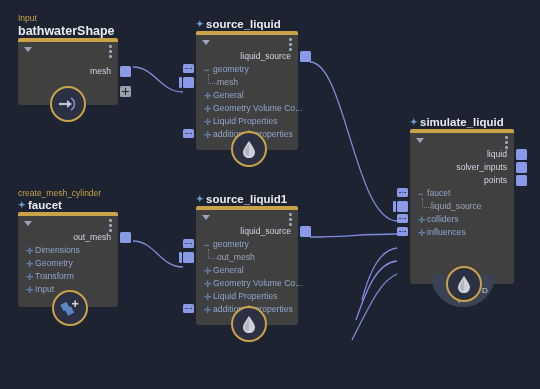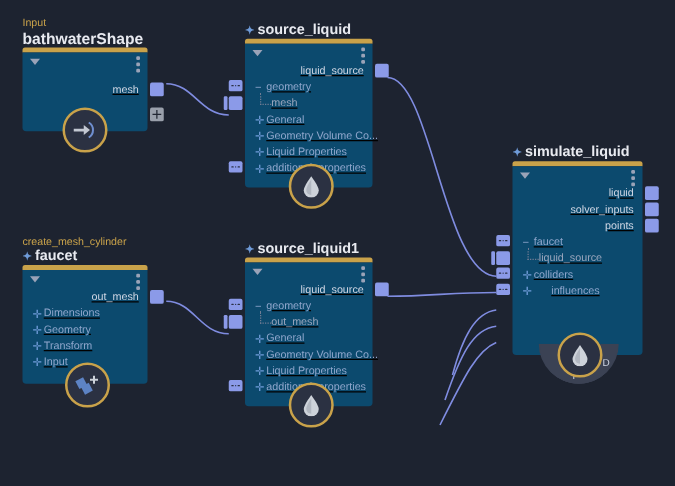--- a/index.html
+++ b/index.html
@@ -24,21 +24,21 @@
   }
   .cap-type{font-size:8.5px;color:#c9a24a;display:block;padding-left:10px;}
   .cap-name{font-size:11.5px;color:#e8eaf0;display:block;padding-left:10px;position:relative;font-weight:bold;}
   .cap-name.big{font-size:12.5px;padding-left:0;}
   .star{
     position:absolute;left:0px;top:3px;width:7px;height:7px;color:#6f9bd8;
     font-size:9px;line-height:7px;
   }
   .hdr{height:4px;background:#c9a24a;border-radius:2px 2px 0 0;}
   .body{
-    background:#0c4a6e;border-radius:0 0 3px 3px;position:relative;text-decoration:underline;
+    background:#404040;border-radius:0 0 3px 3px;position:relative;
   }
   .barrow{
     position:absolute;left:6px;top:5px;width:0;height:0;
     border-left:4px solid transparent;border-right:4px solid transparent;
     border-top:5px solid #9aa3b8;
   }
   .kebab{position:absolute;right:6px;top:3px;width:3px;}
   .kebab i{display:block;width:3px;height:3px;background:#9aa3b8;margin-bottom:2px;border-radius:1px;}
 
   .rows{padding-top:15px;padding-bottom:6px;}
@@ -348,21 +348,21 @@
           <span class="exp">✛</span>
           <span class="txt" style="margin-left:9px">colliders</span>
           <span class="port-multi" style="top:1px">
               <b></b>
               <b></b>
               <b></b>
             </span>
         </div>
         <div class="row lbl">
           <span class="exp">✛</span>
-          <span class="txt" style="margin-left:23px">influences</span>
+          <span class="txt" style="margin-left:9px">influences</span>
           <span class="port-multi" style="top:1px">
               <b></b>
               <b></b>
               <b></b>
             </span>
         </div>
       </div>
     </div>
 
     <div class="fan" style="left:20px;top:146px;">

